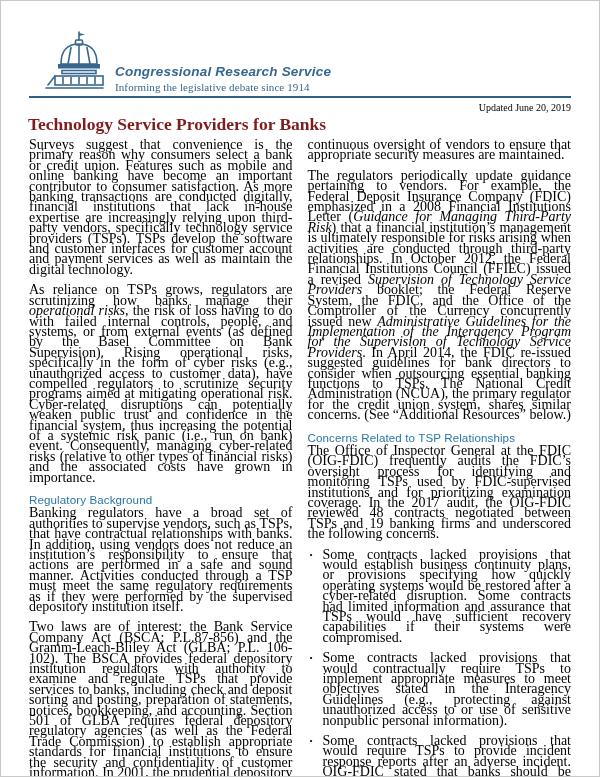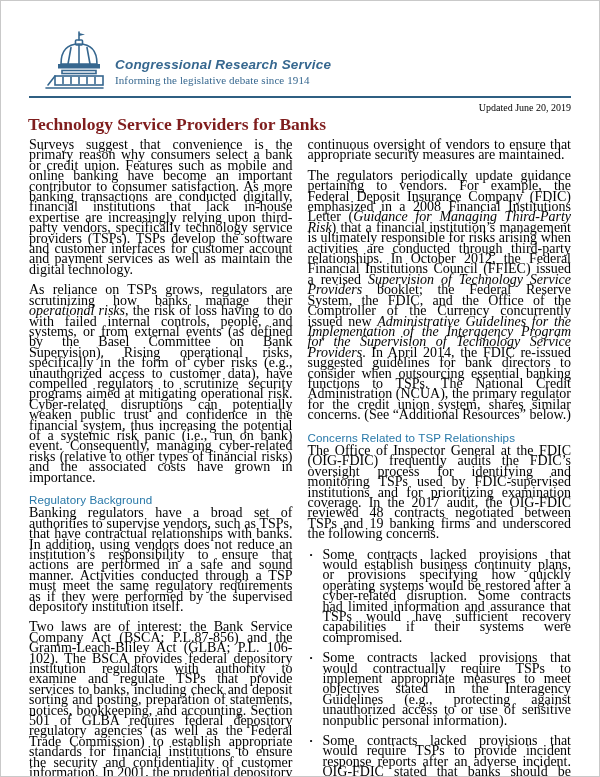--- a/index.html
+++ b/index.html
@@ -15,21 +15,21 @@
   .page{
     width:600px;height:777px;position:relative;background:#ffffff;
     border:1px solid #c9c9c9;overflow:hidden;
     font-family:"Liberation Serif","DejaVu Serif",serif;color:var(--ink);
   }
   
   .header{
     display:flex;justify-content:space-between;align-items:flex-start;
     padding:30px 28px 0 44px;
   }
-  .logo-wrap{display:flex;align-items:center;}
+  .logo-wrap{display:flex;align-items:flex-end;}
   .dome{width:62px;height:58px;flex:0 0 auto;}
   .logo-text{margin:20px 0 0 8px;}
   .org-name{
     font-family:"Liberation Sans","DejaVu Sans",sans-serif;
     font-weight:bold;font-style:italic;font-size:13.5px;letter-spacing:.2px;
     color:var(--brand-blue);line-height:1.05;
   }
   .tagline{
     font-family:Liberation Serif, serif;
     font-size:11px;color:var(--brand-blue);margin-top:2px;letter-spacing:.1px;

